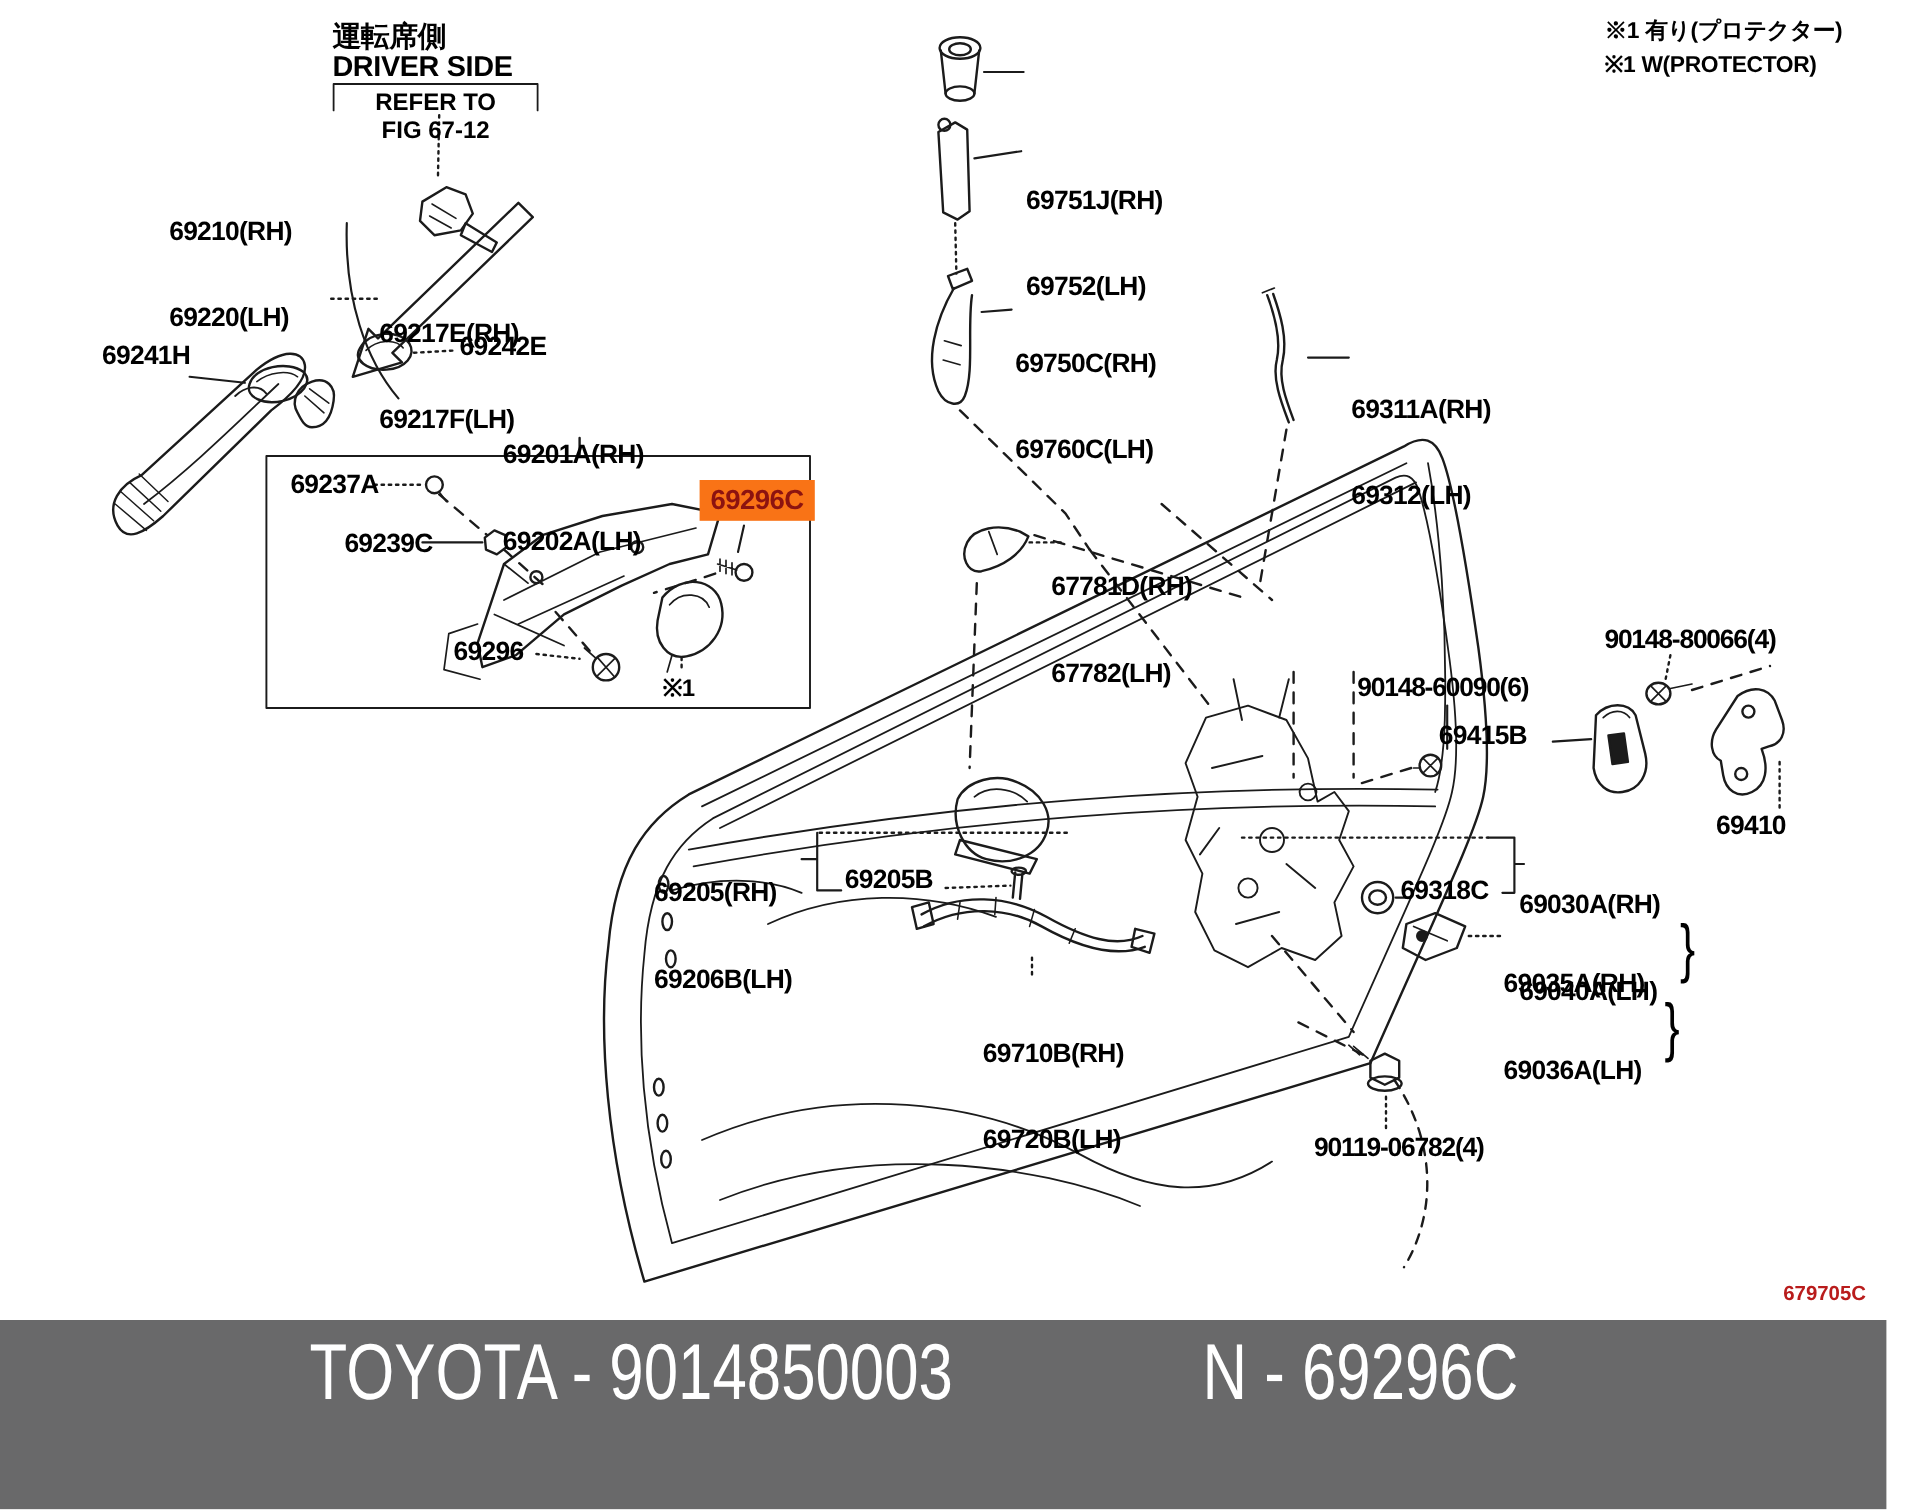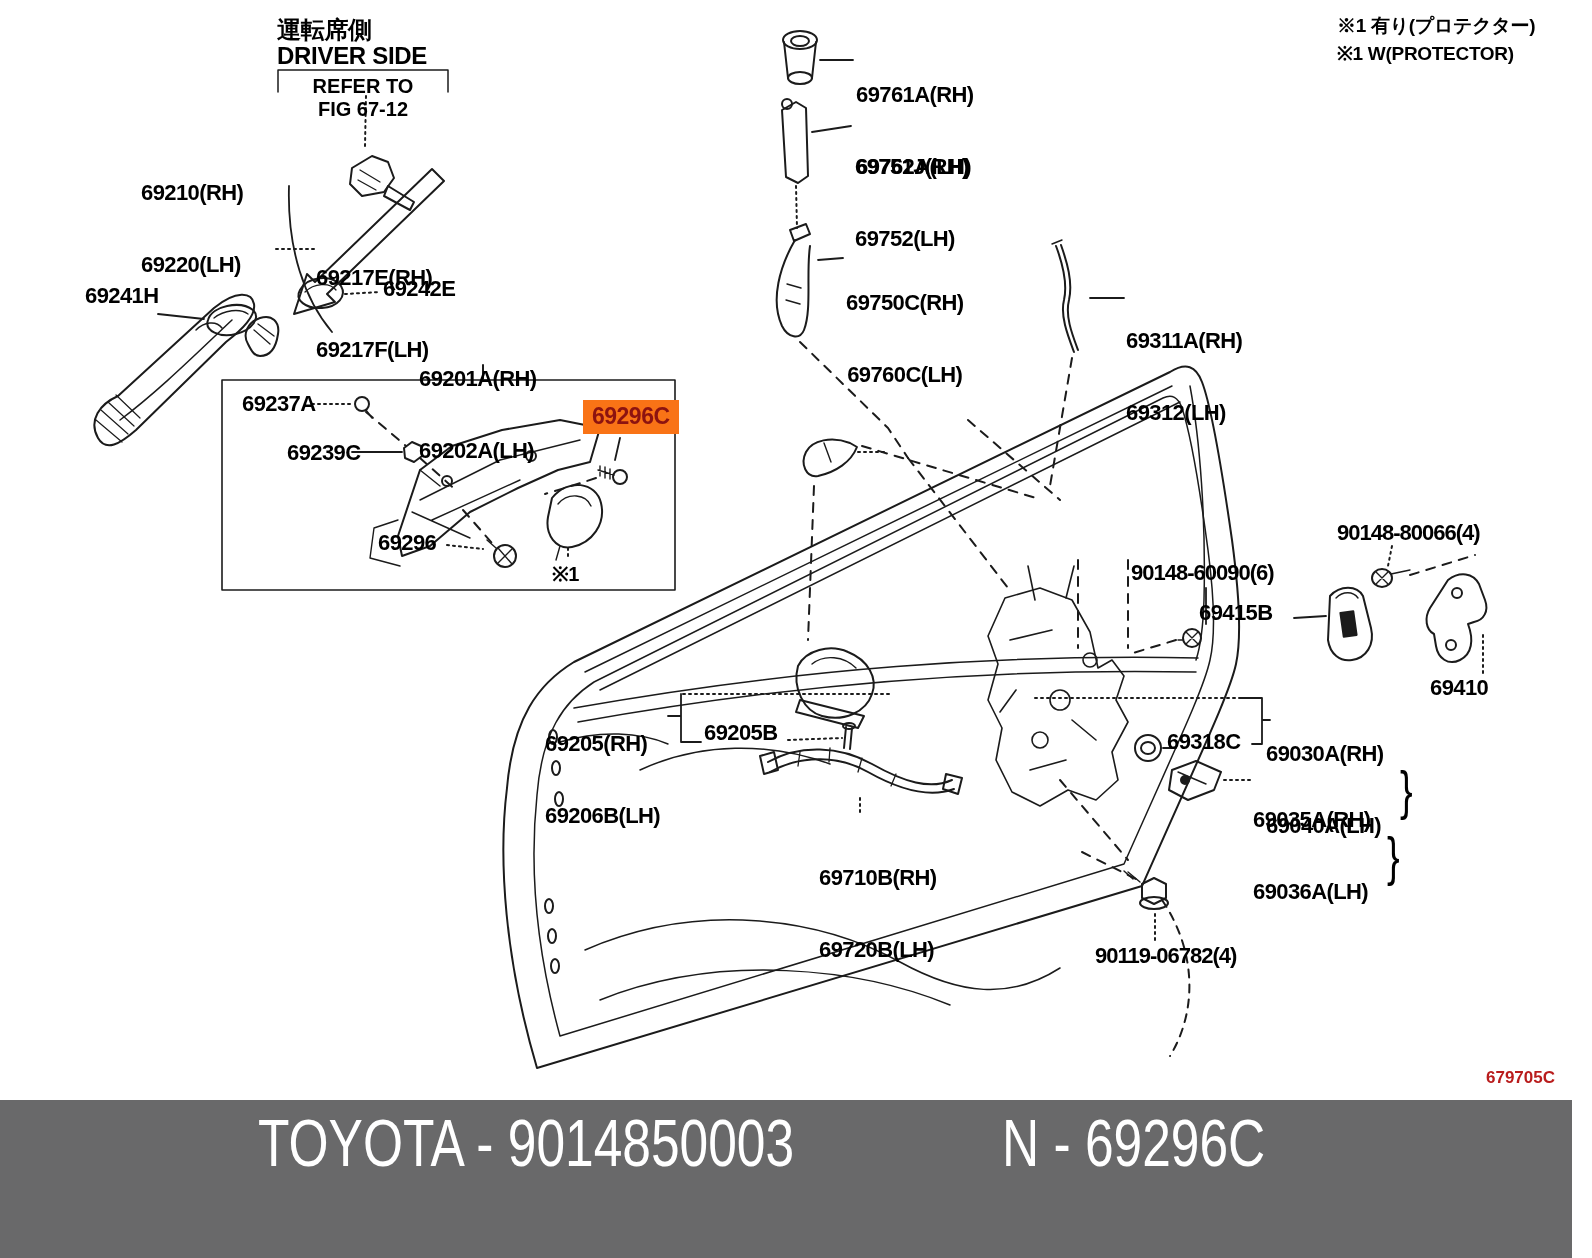--- a/index.html
+++ b/index.html
@@ -288,35 +288,35 @@
   <div class="plabel" style="left:419px;top:319px;">
     <div>69201A(RH)</div>
     <div>69202A(LH)</div>
   </div>
   <div class="plabel" style="left:242px;top:392px;">69237A</div>
   <div class="plabel" style="left:287px;top:441px;">69239C</div>
   <div class="hl" style="left:583px;top:400px;">69296C</div>
   <div class="plabel" style="left:378px;top:531px;">69296</div>
   <div class="plabel sm" style="left:552px;top:562px;">※1</div>
 
-  <div class="plabel" style="left:856px;top:35px;">
-    <div>69761A(RH)</div>
-    <div>69762A(LH)</div>
-  </div>
   <div class="plabel" style="left:855px;top:107px;">
     <div>69751J(RH)</div>
     <div>69752(LH)</div>
   </div>
-  <div class="plabel" style="left:846px;top:243px;text-align:center;">
+  <div class="plabel" style="left:846px;top:243px;">
     <div>69750C(RH)</div>
     <div>69760C(LH)</div>
   </div>
   <div class="plabel" style="left:1126px;top:281px;">
     <div>69311A(RH)</div>
     <div>69312(LH)</div>
+  </div>
+  <div class="plabel" style="left:876px;top:429px;">
+    <div>67781D(RH)</div>
+    <div>67782(LH)</div>
   </div>
   <div class="plabel" style="left:1337px;top:521px;letter-spacing:-1px;">90148-80066(4)</div>
   <div class="plabel" style="left:1131px;top:561px;letter-spacing:-1px;">90148-60090(6)</div>
   <div class="plabel" style="left:1199px;top:601px;">69415B</div>
   <div class="plabel" style="left:1430px;top:676px;">69410</div>
   <div class="plabel" style="left:545px;top:684px;">
     <div>69205(RH)</div>
     <div>69206B(LH)</div>
   </div>
   <div class="plabel" style="left:704px;top:721px;">69205B</div>

